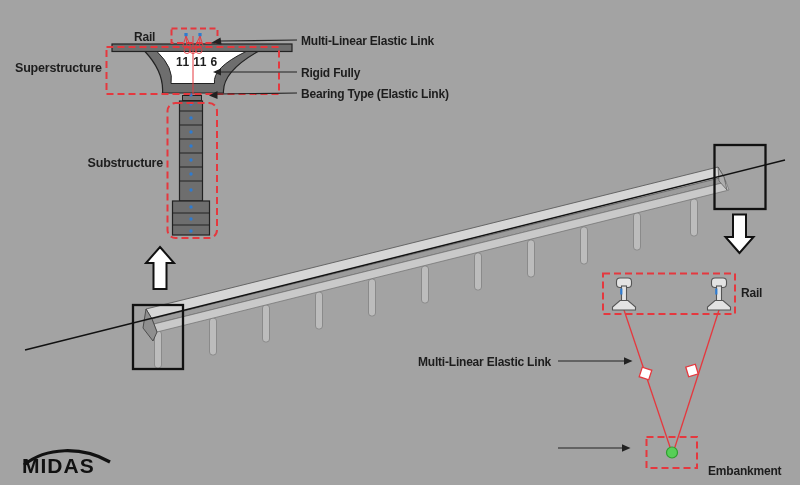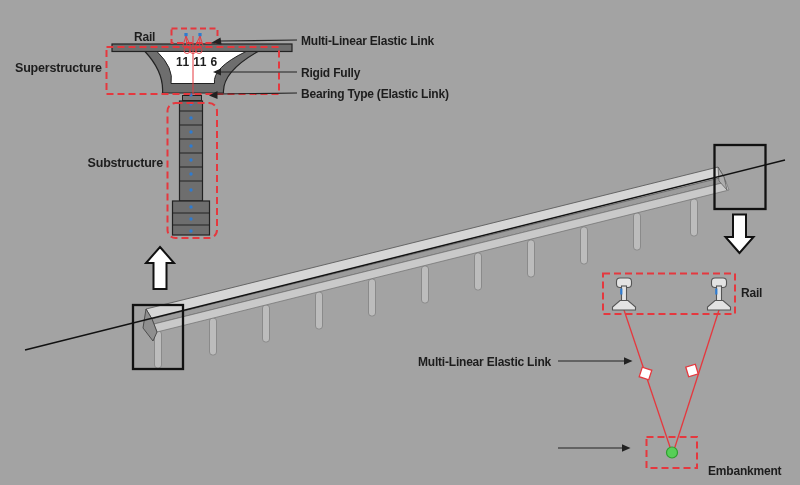--- a/index.html
+++ b/index.html
@@ -178,14 +178,20 @@
 <div class="lbl" style="left:176px;top:55px;letter-spacing:0.4px;">11 11 6</div>
 
 <div class="lbl" style="left:301px;top:34px;">Multi-Linear Elastic Link</div>
 <div class="lbl" style="left:301px;top:66px;">Rigid Fully</div>
 <div class="lbl" style="left:301px;top:87px;">Bearing Type (Elastic Link)</div>
 
 <div class="lbl r-align" style="left:410px;top:355px;width:141px;">Multi-Linear Elastic Link</div>
 <div class="lbl" style="left:741px;top:286px;font-size:12px;">Rail</div>
 <div class="lbl" style="left:708px;top:445px;font-size:12px;margin-top:19px;">Embankment</div>
 
+<div class="midas-logo">
+  <svg class="swoosh" width="96" height="32" viewBox="0 0 96 32">
+    <path d="M4,17 C26,-1 62,-2 90,14" fill="none" stroke="#111" stroke-width="3.2"></path>
+  </svg>
+  <span>MIDAS</span>
+</div>
 
 </div>
 
 </body></html>

